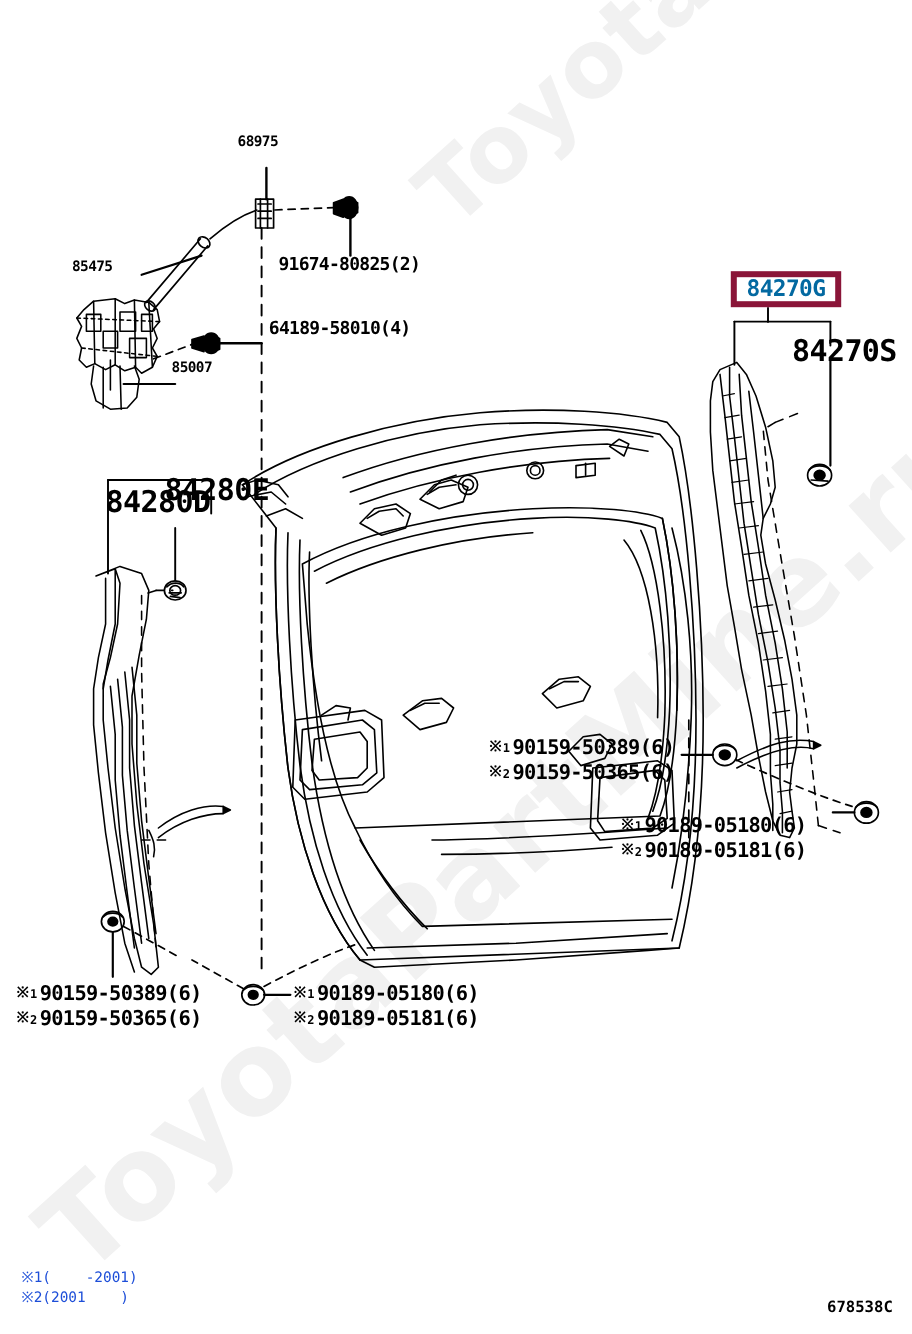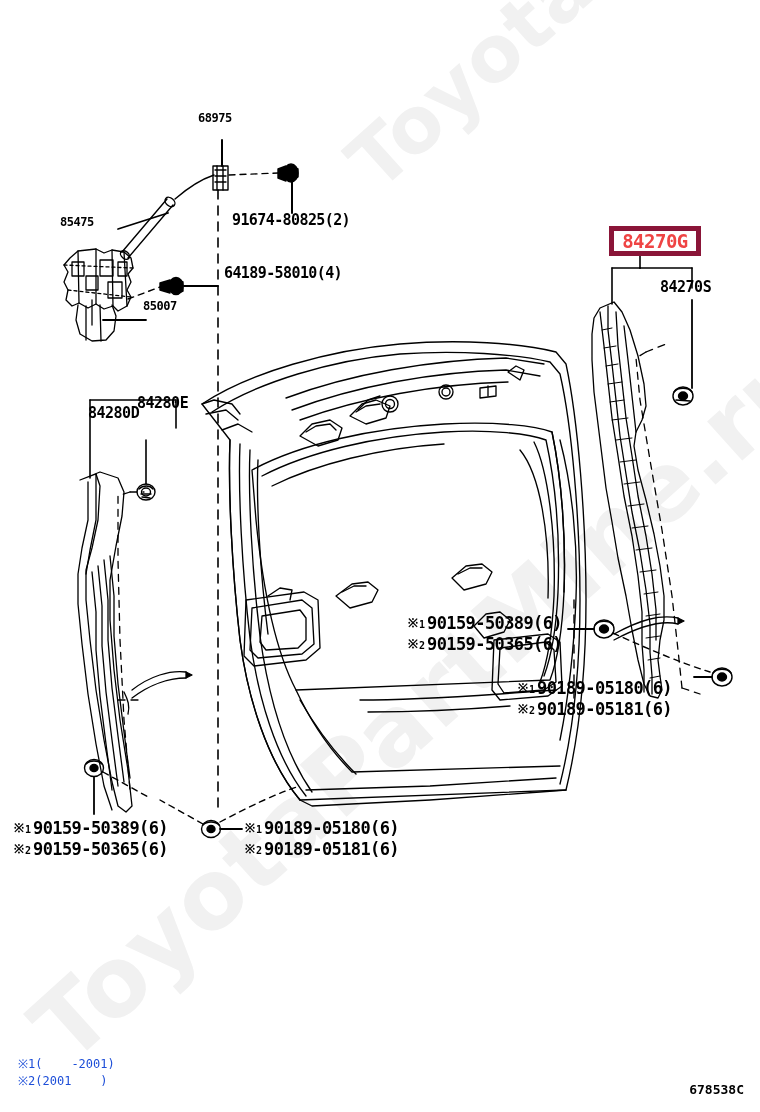--- a/index.html
+++ b/index.html
@@ -54,21 +54,21 @@
   .lbl {
     position: absolute;
     z-index: 4;
     color: #000000;
     font-family: "DejaVu Sans Mono", "Liberation Mono", monospace;
     font-weight: 700;
     white-space: nowrap;
     line-height: 1;
   }
   .lbl-20 { font-size: 12px; letter-spacing: -0.5px; }
-  .lbl-19 { font-size: 15px; letter-spacing: -0.5px; }
+  .lbl-19 { font-size: 25px; letter-spacing: -0.5px; }
   .lbl-17 { font-size: 15px; letter-spacing: -0.6px; }
 
   
   .noterow {
     position: absolute;
     z-index: 4;
     white-space: nowrap;
     color: #000;
     font-family: "DejaVu Sans Mono", "Liberation Mono", monospace;
     font-weight: 700;
@@ -104,21 +104,21 @@
     background: #ffffff;
     box-sizing: border-box;
     display: flex;
     align-items: center;
     justify-content: center;
   }
   #hl-box .txt {
     font-family: "DejaVu Sans Mono", "Liberation Mono", monospace;
     font-weight: 700;
     font-size: 19px;
-    color: #ef4444;
+    color: #0369a1;
     letter-spacing: -0.5px;
   }
   
   #legend {
     position: absolute;
     left: 18px;
     top: 1056px;
     z-index: 4;
     font-family: "DejaVu Sans Mono", "Liberation Mono", monospace;
     font-size: 12px;

